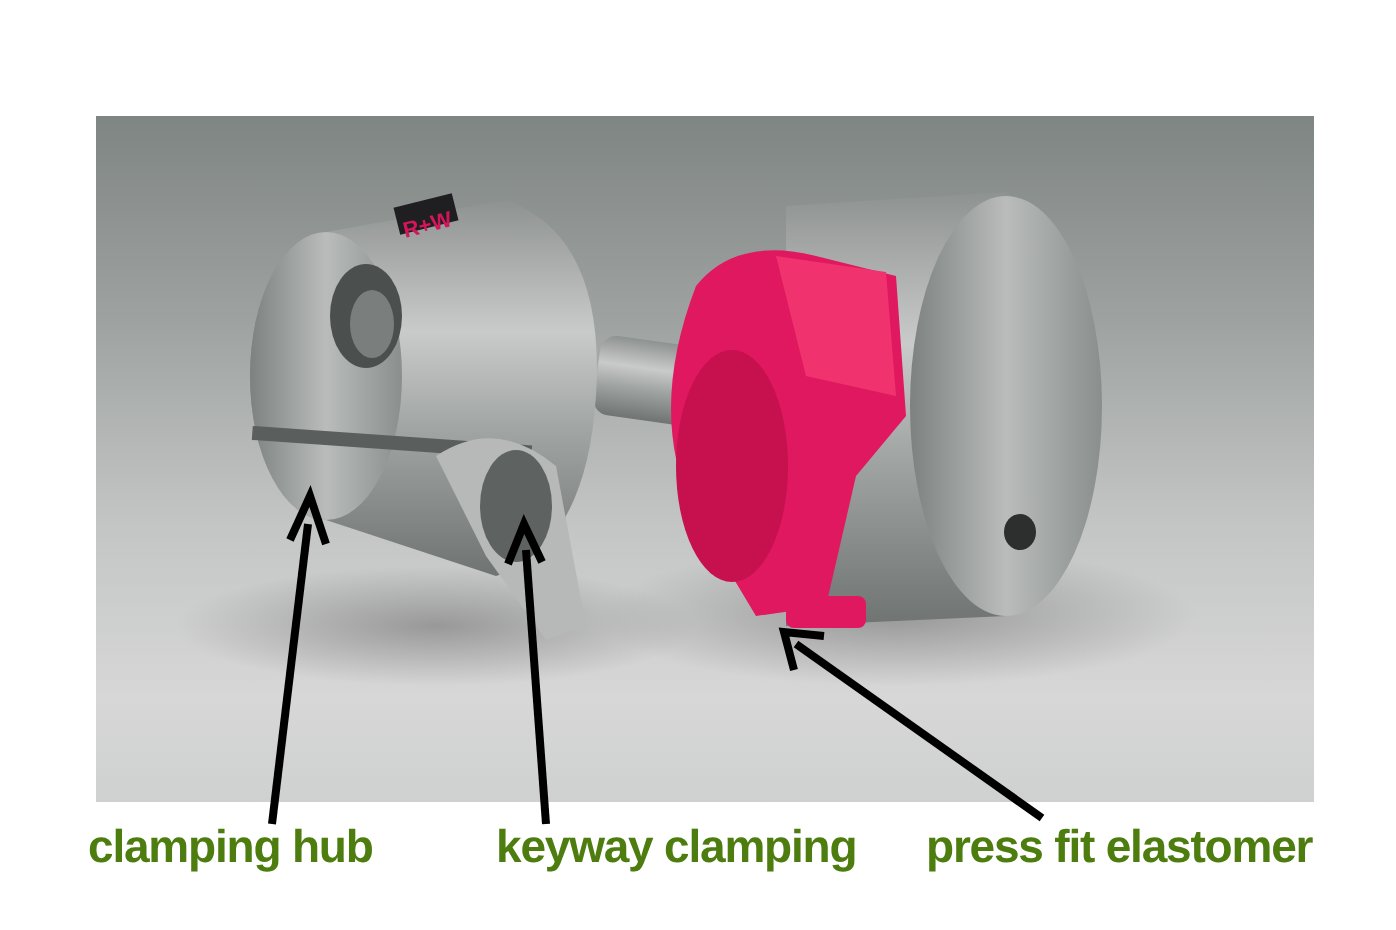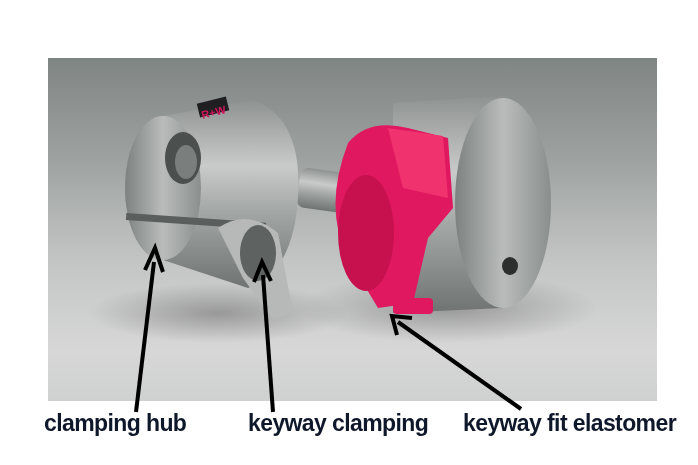--- a/index.html
+++ b/index.html
@@ -5,21 +5,21 @@
     html, body { margin: 0; padding: 0; background: #ffffff; }
     body { width: 698px; height: 465px; position: relative; overflow: hidden; font-family: "Liberation Sans", sans-serif; }
     .photo {
       position: absolute; left: 48px; top: 58px; width: 609px; height: 343px;
       background: linear-gradient(180deg, #7f8583 0%, #9ea3a1 30%, #c4c6c5 60%, #d6d7d6 85%, #cfd1d0 100%);
       overflow: hidden;
     }
     .photo svg { position: absolute; left: 0; top: 0; }
     .overlay { position: absolute; left: 0; top: 0; width: 698px; height: 465px; pointer-events: none; }
     .label {
-      position: absolute; top: 410px; font-size: 23px; font-weight: bold; color: #0f172a;
+      position: absolute; top: 410px; font-size: 23px; font-weight: bold; color: #4d7c0f;
       letter-spacing: -0.6px; white-space: nowrap; font-family: "Liberation Sans", sans-serif;
     }
   </style>
 </head>
 <body>
 
 <div class="photo">
   <svg width="609" height="343" viewBox="0 0 609 343" xmlns="http://www.w3.org/2000/svg">
     <defs>
       <linearGradient id="alu" x1="0" y1="0" x2="0" y2="1">
@@ -80,13 +80,13 @@
     <polyline points="254,282 262,262 271,281" fill="none" stroke="#000" stroke-width="4"></polyline>
   </g>
   <g>
     <line x1="521" y1="409" x2="398" y2="322" stroke="#000" stroke-width="4"></line>
     <polyline points="397,335 392,316 412,318" fill="none" stroke="#000" stroke-width="4"></polyline>
   </g>
 </svg>
 
 <div class="label" style="left:44px;">clamping hub</div>
 <div class="label" style="left:248px;">keyway clamping</div>
-<div class="label" style="left:463px;">keyway fit elastomer</div>
+<div class="label" style="left:463px;">press fit elastomer</div>
 
 </body></html>

